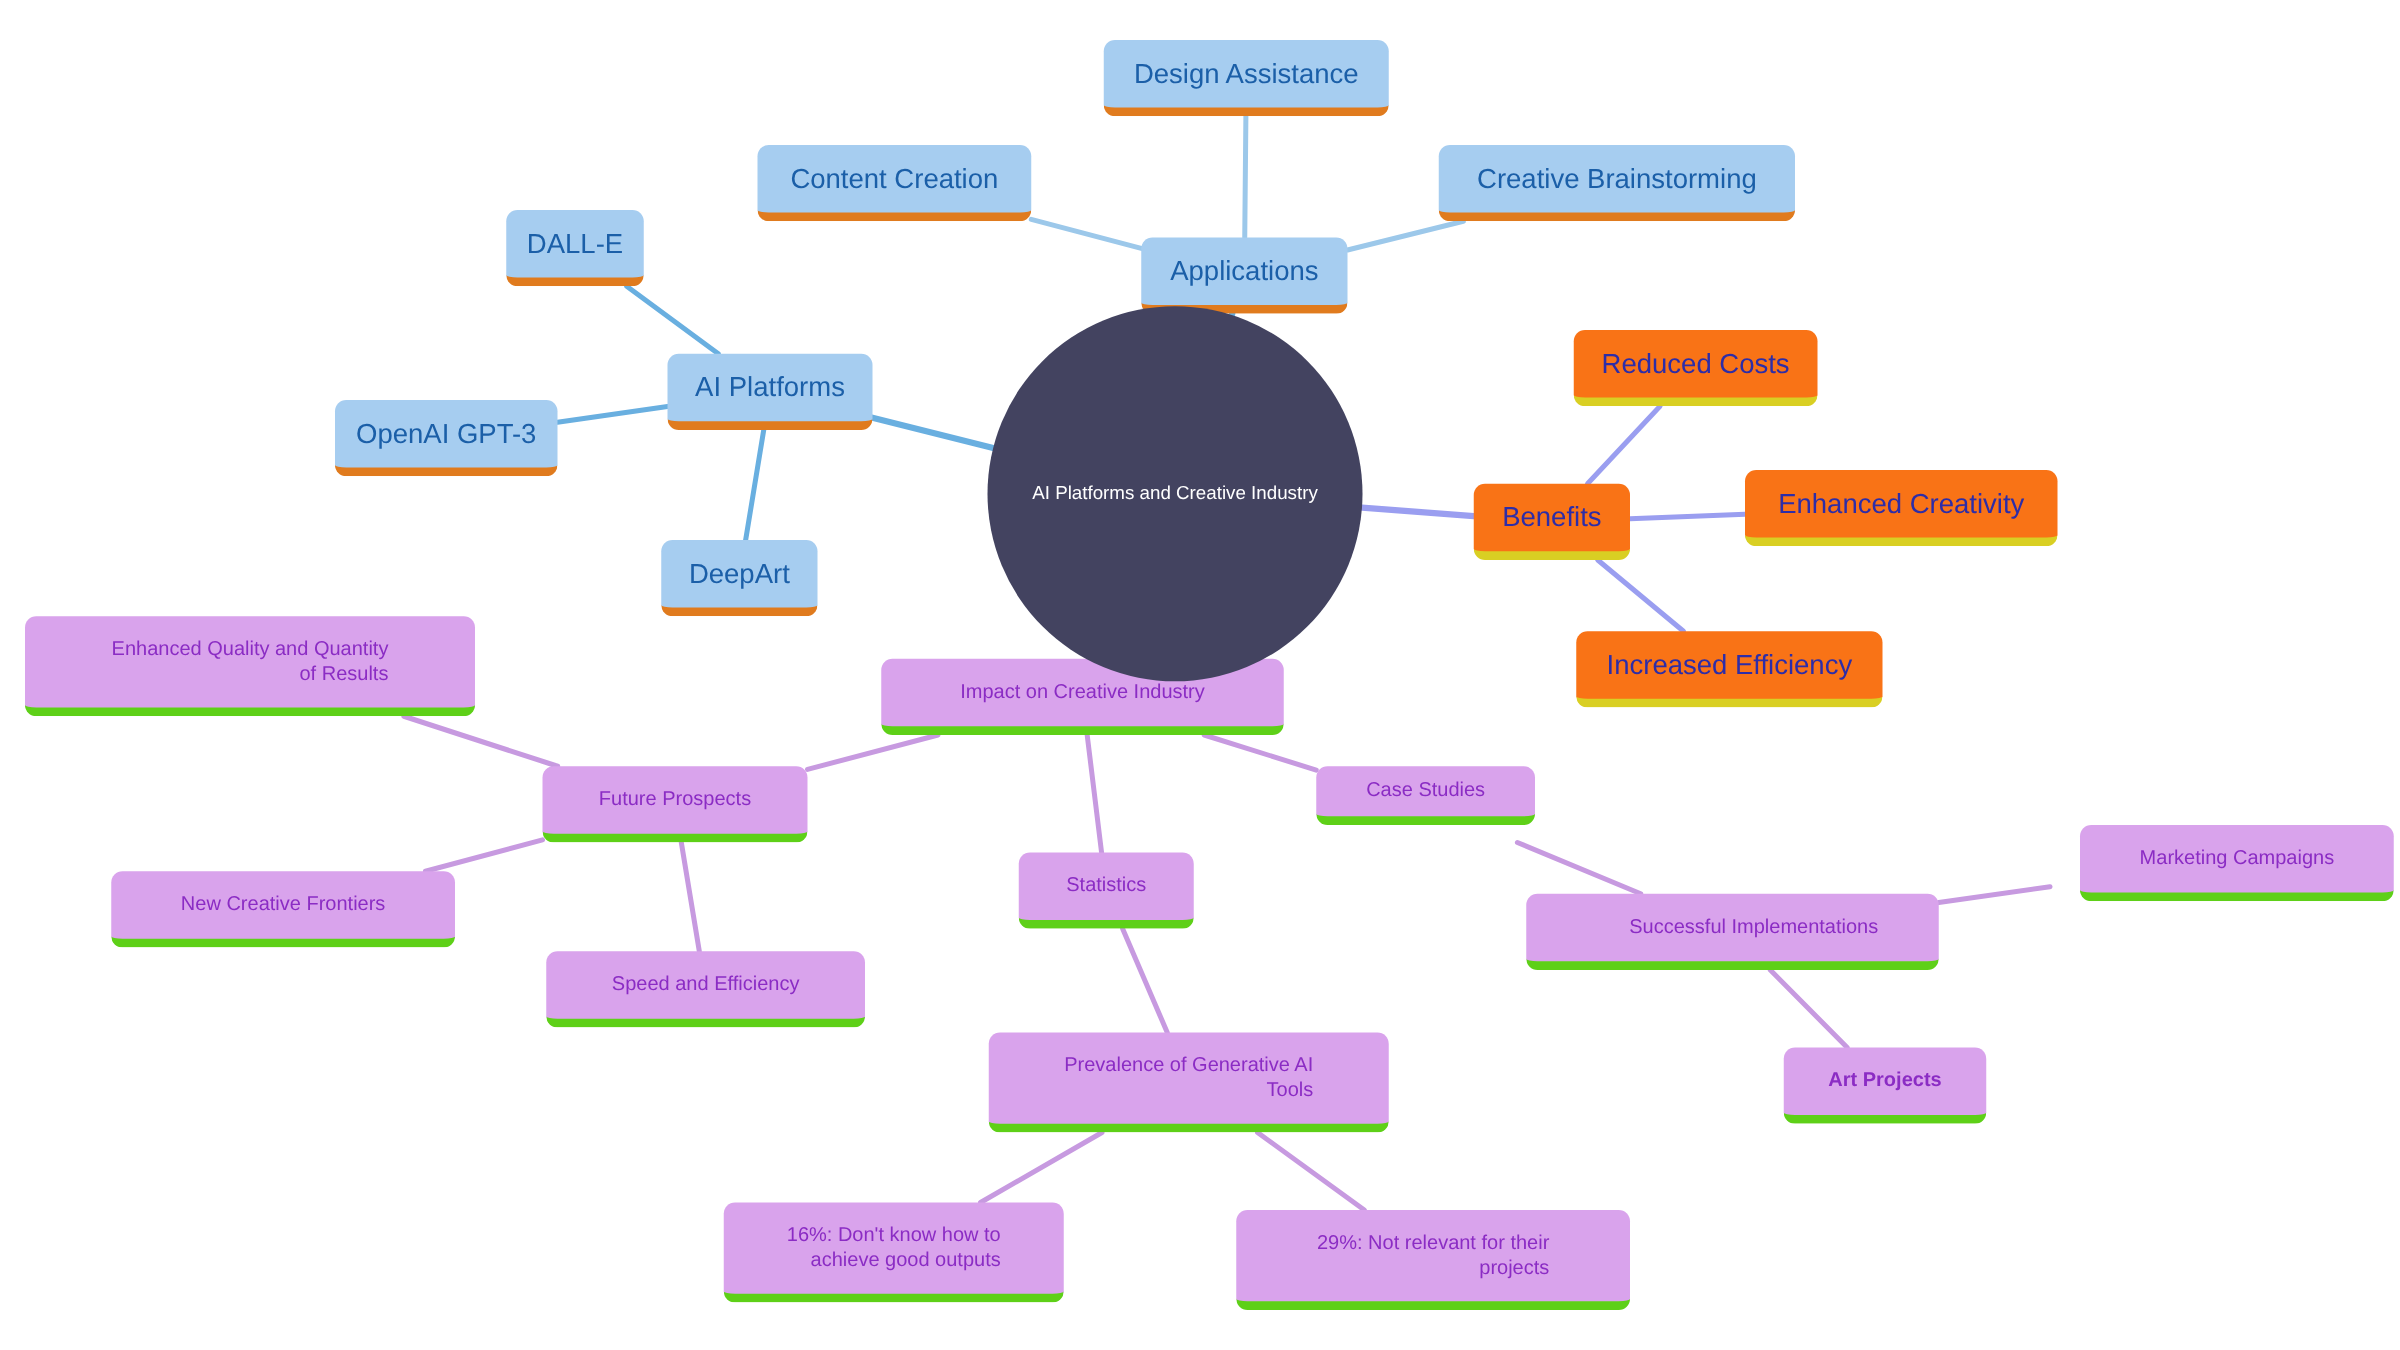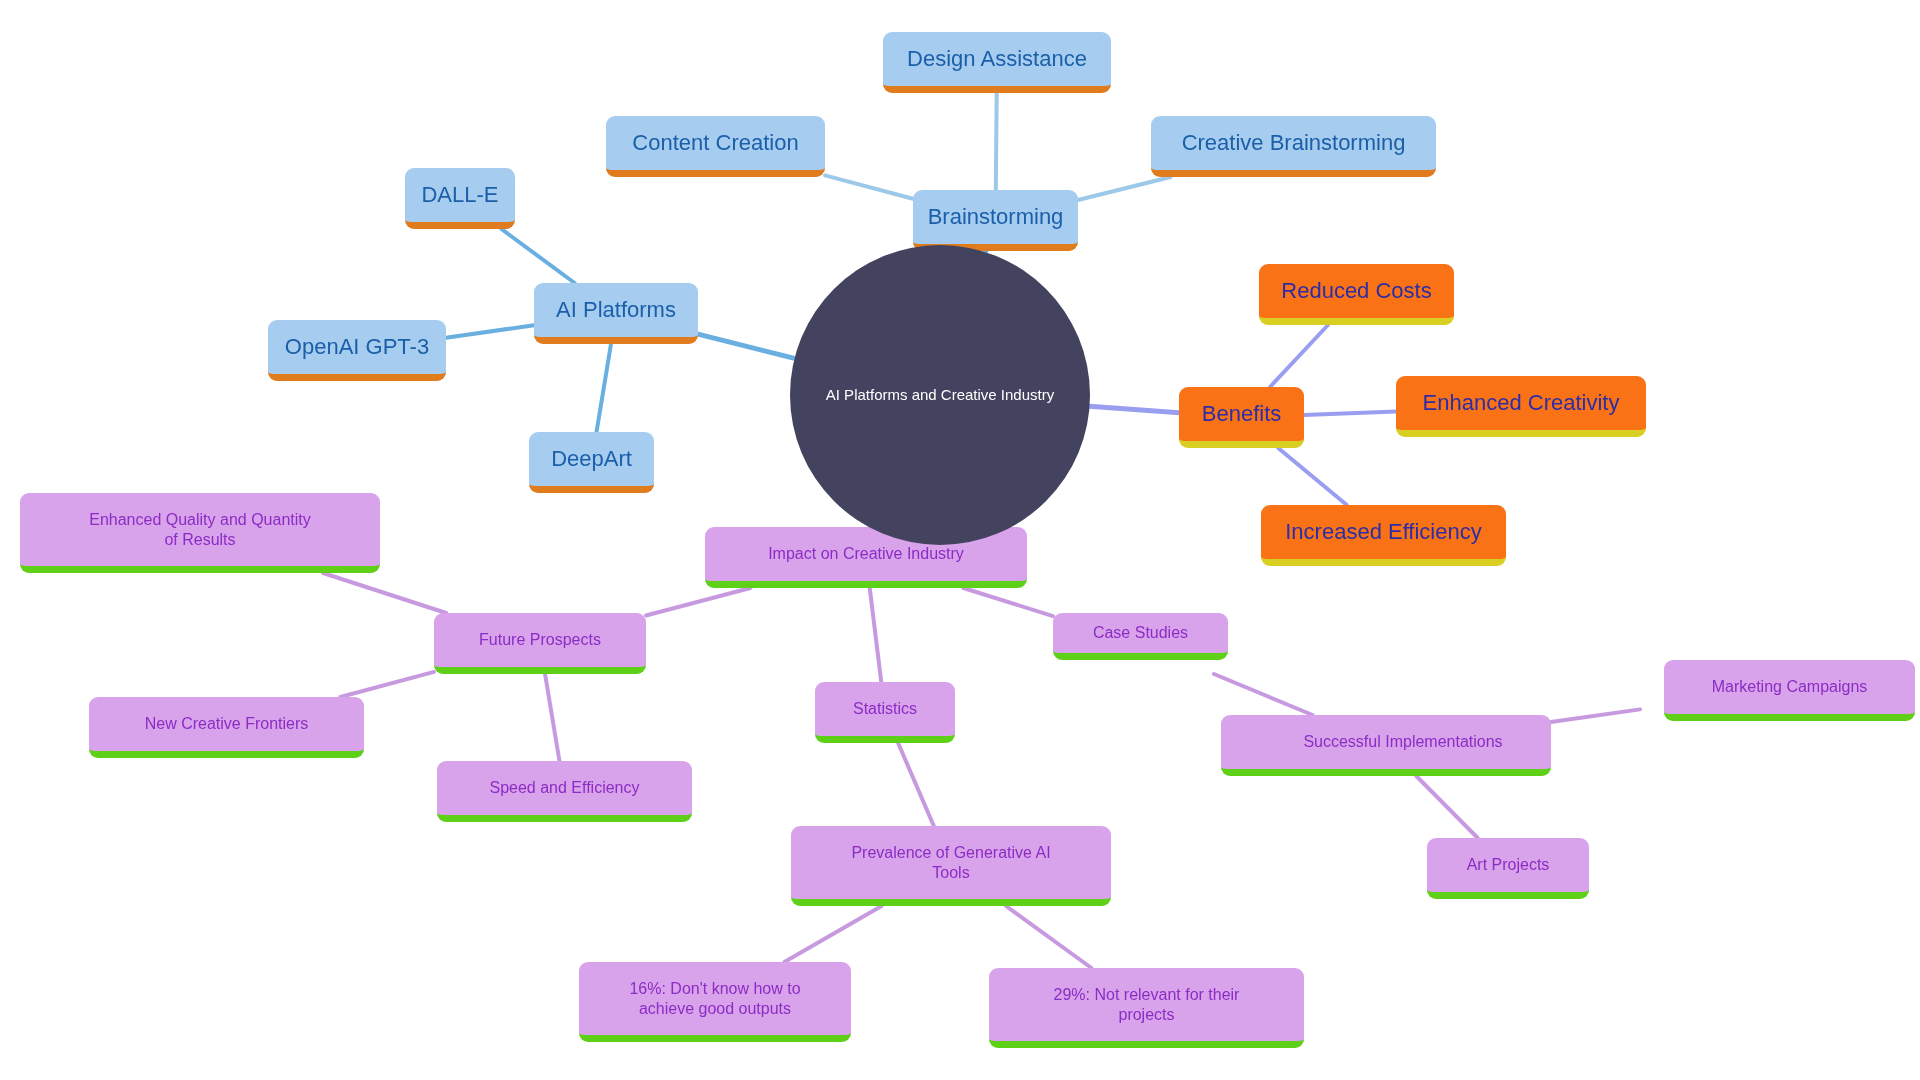--- a/index.html
+++ b/index.html
@@ -27,21 +27,21 @@
     height: 1080px;
     pointer-events: none;
   }
 
   .node {
     position: absolute;
     box-sizing: border-box;
     display: flex;
     align-items: center;
     justify-content: center;
-    text-align: center;
+    text-align: right;
     border-radius: 9px;
     line-height: 1.22;
     padding: 6px 14px;
     white-space: pre-line;
     z-index: 5;
   }
 
   
   .node.root {
     border-radius: 50%;
@@ -106,21 +106,21 @@
       <line x1="1213.9093137254902" y1="674" x2="1312.5906862745098" y2="715" stroke="#c79ae0" stroke-width="4" stroke-linecap="round"></line>
       <line x1="1551" y1="722.0200517464424" x2="1640" y2="709.3551099611901" stroke="#c79ae0" stroke-width="4" stroke-linecap="round"></line>
       <line x1="1416.2520325203252" y1="776" x2="1477.7479674796748" y2="838" stroke="#c79ae0" stroke-width="4" stroke-linecap="round"></line>
     </svg>
   <div id="node-layer">
       <div class="node root" style="left: 790px; top: 245px; width: 300px; height: 300px;"><span>AI Platforms and Creative Industry</span></div>
       <div class="node blue" style="left: 534px; top: 283px; width: 164px; height: 61px;"><span>AI Platforms</span></div>
       <div class="node blue" style="left: 268px; top: 320px; width: 178px; height: 61px;"><span>OpenAI GPT-3</span></div>
       <div class="node blue" style="left: 405px; top: 168px; width: 110px; height: 61px;"><span>DALL-E</span></div>
       <div class="node blue" style="left: 529px; top: 432px; width: 125px; height: 61px;"><span>DeepArt</span></div>
-      <div class="node blue" style="left: 913px; top: 190px; width: 165px; height: 61px;"><span>Brainstorming</span></div>
+      <div class="node blue" style="left: 913px; top: 190px; width: 165px; height: 61px;"><span>Applications</span></div>
       <div class="node blue" style="left: 606px; top: 116px; width: 219px; height: 61px;"><span>Content Creation</span></div>
       <div class="node blue" style="left: 883px; top: 32px; width: 228px; height: 61px;"><span>Design Assistance</span></div>
       <div class="node blue" style="left: 1151px; top: 116px; width: 285px; height: 61px;"><span>Creative Brainstorming</span></div>
       <div class="node peri" style="left: 1179px; top: 387px; width: 125px; height: 61px;"><span>Benefits</span></div>
       <div class="node peri" style="left: 1259px; top: 264px; width: 195px; height: 61px;"><span>Reduced Costs</span></div>
       <div class="node peri" style="left: 1396px; top: 376px; width: 250px; height: 61px;"><span>Enhanced Creativity</span></div>
       <div class="node peri" style="left: 1261px; top: 505px; width: 245px; height: 61px;"><span>Increased Efficiency</span></div>
       <div class="node orchid" style="left: 705px; top: 527px; width: 322px; height: 61px;"><span>Impact on Creative Industry</span></div>
       <div class="node orchid" style="left: 434px; top: 613px; width: 212px; height: 61px;"><span>Future Prospects</span></div>
       <div class="node orchid" style="left: 20px; top: 493px; width: 360px; height: 80px;"><span>Enhanced Quality and Quantity
@@ -130,15 +130,15 @@
       <div class="node orchid" style="left: 815px; top: 682px; width: 140px; height: 61px;"><span>Statistics</span></div>
       <div class="node orchid" style="left: 791px; top: 826px; width: 320px; height: 80px;"><span>Prevalence of Generative AI
 Tools</span></div>
       <div class="node orchid" style="left: 579px; top: 962px; width: 272px; height: 80px;"><span>16%: Don't know how to
 achieve good outputs</span></div>
       <div class="node orchid" style="left: 989px; top: 968px; width: 315px; height: 80px;"><span>29%: Not relevant for their
 projects</span></div>
       <div class="node orchid" style="left: 1053px; top: 613px; width: 175px; height: 47px;"><span>Case Studies</span></div>
       <div class="node orchid" style="left: 1221px; top: 715px; width: 330px; height: 61px; padding-left: 48px;"><span>Successful Implementations</span></div>
       <div class="node orchid" style="left: 1664px; top: 660px; width: 251px; height: 61px;"><span>Marketing Campaigns</span></div>
-      <div class="node orchid" style="left: 1427px; top: 838px; width: 162px; height: 61px;"><span>Art Projects</span></div>
+      <div class="node orchid" style="left: 1427px; top: 838px; width: 162px; height: 61px; font-weight: bold;"><span>Art Projects</span></div>
     </div>
 </div>
 
 </body></html>

